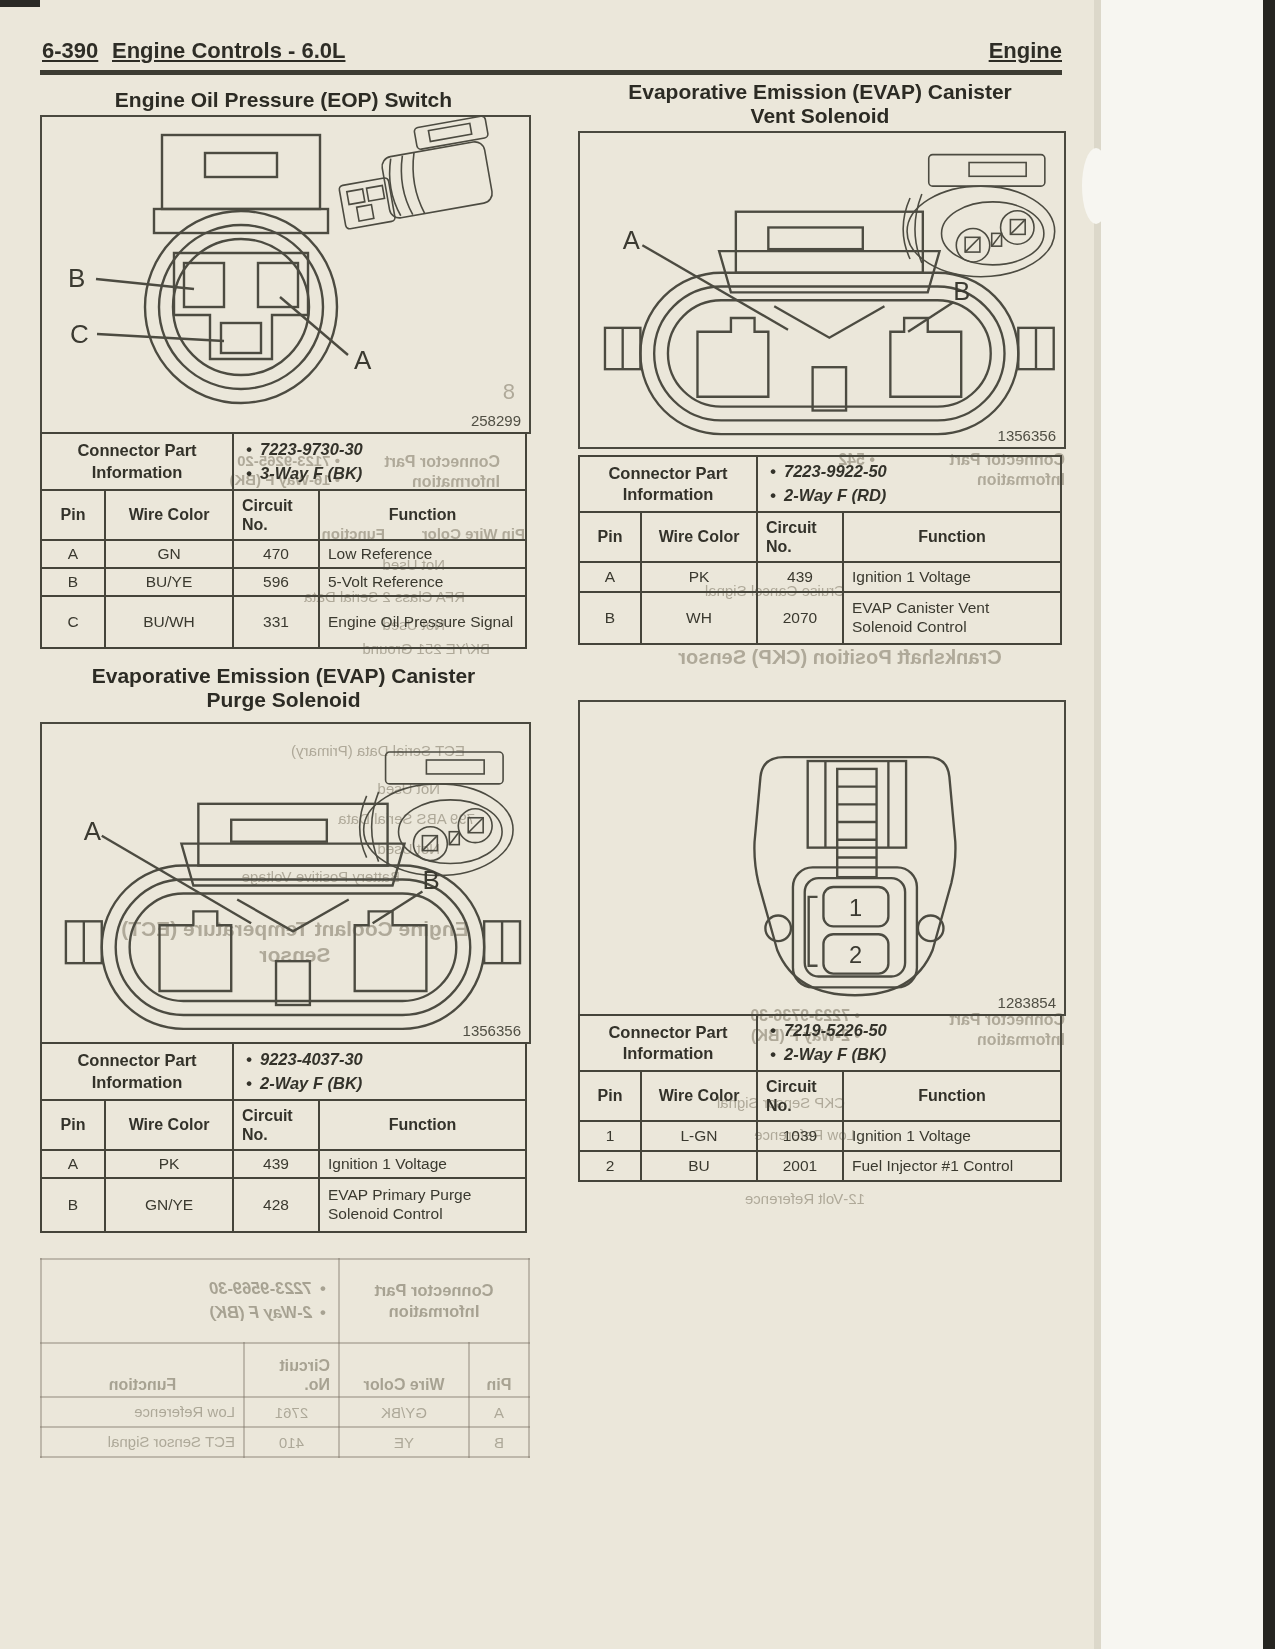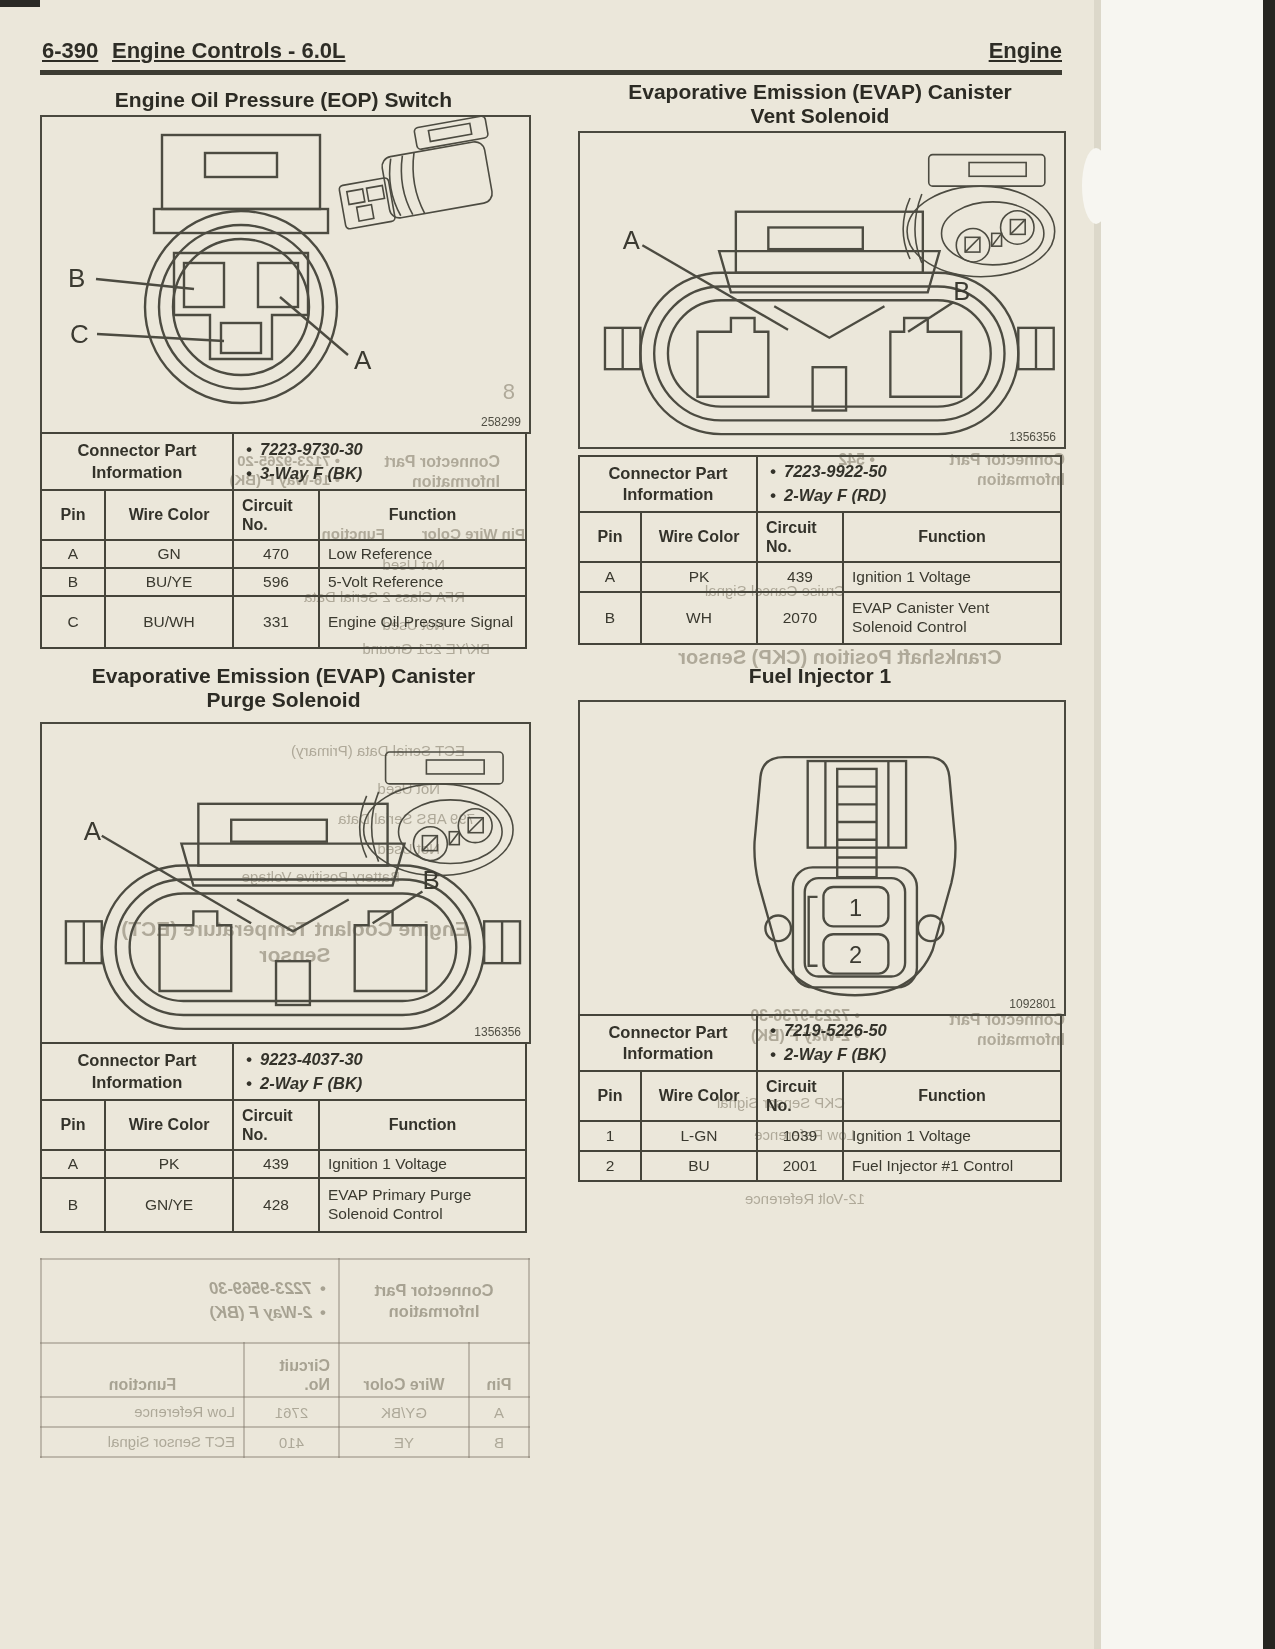--- a/index.html
+++ b/index.html
@@ -8,21 +8,21 @@
   .abs{position:absolute;text-decoration:underline;}
   .pre{white-space:pre-line;}
   
   .hdr{font-weight:bold;font-size:22px;color:#2e2d26;}
   .rule{position:absolute;left:40px;top:70px;width:1022px;height:5px;background:#3d3c33;}
   
   .title{position:absolute;font-weight:bold;font-size:21px;line-height:1.15;color:#2c2b24;
          text-align:center;white-space:pre-line;}
   
   .frame{position:absolute;border:2.5px solid #4a493f;background:transparent;}
-  .fig{position:absolute;font-size:12px;color:#504f44;}
+  .fig{position:absolute;font-size:15px;color:#504f44;}
   svg{display:block;}
   .dstroke{stroke:#4c4b41;fill:none;stroke-width:2.4;}
   .dthin{stroke:#4c4b41;fill:none;stroke-width:1.6;}
   .dlabel{font-family:"Liberation Sans",sans-serif;font-size:26px;fill:#3b3a31;}
   .dpin{font-family:"Liberation Sans",sans-serif;font-size:24px;fill:#3b3a31;}
   
   table.ctable{position:absolute;border-collapse:collapse;table-layout:fixed;
      font-size:15.5px;color:#3a392f;}
   table.ctable td{border:2.4px solid #45443a;padding:2px 8px;vertical-align:middle;overflow:hidden;}
   td.partlabel{font-weight:bold;font-size:16.5px;text-align:center;line-height:1.3;color:#33322a;}
@@ -376,21 +376,20 @@
     </tr>
     <tr style="height:52px">
       <td class="cpin">B</td>
       <td class="cwire">WH</td>
       <td class="ccirc">2070</td>
       <td class="cfunc">EVAP Canister Vent Solenoid Control</td>
     </tr>
   </tbody>
     </table>
 
-  <div class="title" style="left:578px;top:664px;width:484px;">Fuel Injector 1</div>
 
   <div class="frame" style="left:578px;top:700px;width:484px;height:312px;">
     <svg width="479" height="307" viewBox="0 0 484 312">
       <g class="dstroke">
         <path d="M206,56 L352,56 Q372,56 374,76 L380,142 Q381,163 376,184 L357,252 Q338,298 278,298 Q218,298 199,252 L180,184 Q175,163 176,142 L182,76 Q184,56 206,56 Z"></path>
         <rect x="230" y="60" width="100" height="88"></rect>
         <line x1="248" y1="60" x2="248" y2="148"></line>
         <line x1="312" y1="60" x2="312" y2="148"></line>
         <rect x="260" y="68" width="40" height="110"></rect>
         <line x1="260" y1="86" x2="300" y2="86"></line>
@@ -402,21 +401,21 @@
         <rect x="227" y="179" width="102" height="100" rx="14"></rect>
         <rect x="246" y="188" width="66" height="40" rx="10"></rect>
         <rect x="246" y="236" width="66" height="40" rx="10"></rect>
         <path d="M240,198 h-9 v70 h9"></path>
         <circle cx="200" cy="230" r="13"></circle>
         <circle cx="355" cy="230" r="13"></circle>
       </g>
       <text class="dpin" x="272" y="217">1</text>
       <text class="dpin" x="272" y="265">2</text>
     </svg>
-    <div class="fig" style="right:8px;bottom:3px;">1092801</div>
+    <div class="fig" style="right:8px;bottom:3px;">1283854</div>
   </div>
 
   <table class="ctable" style="left:578px;top:1014px;width:484px;">
     <colgroup>
         <col style="width:62px">
         <col style="width:116px">
         <col style="width:86px">
         <col>
       </colgroup>
     <tbody>

